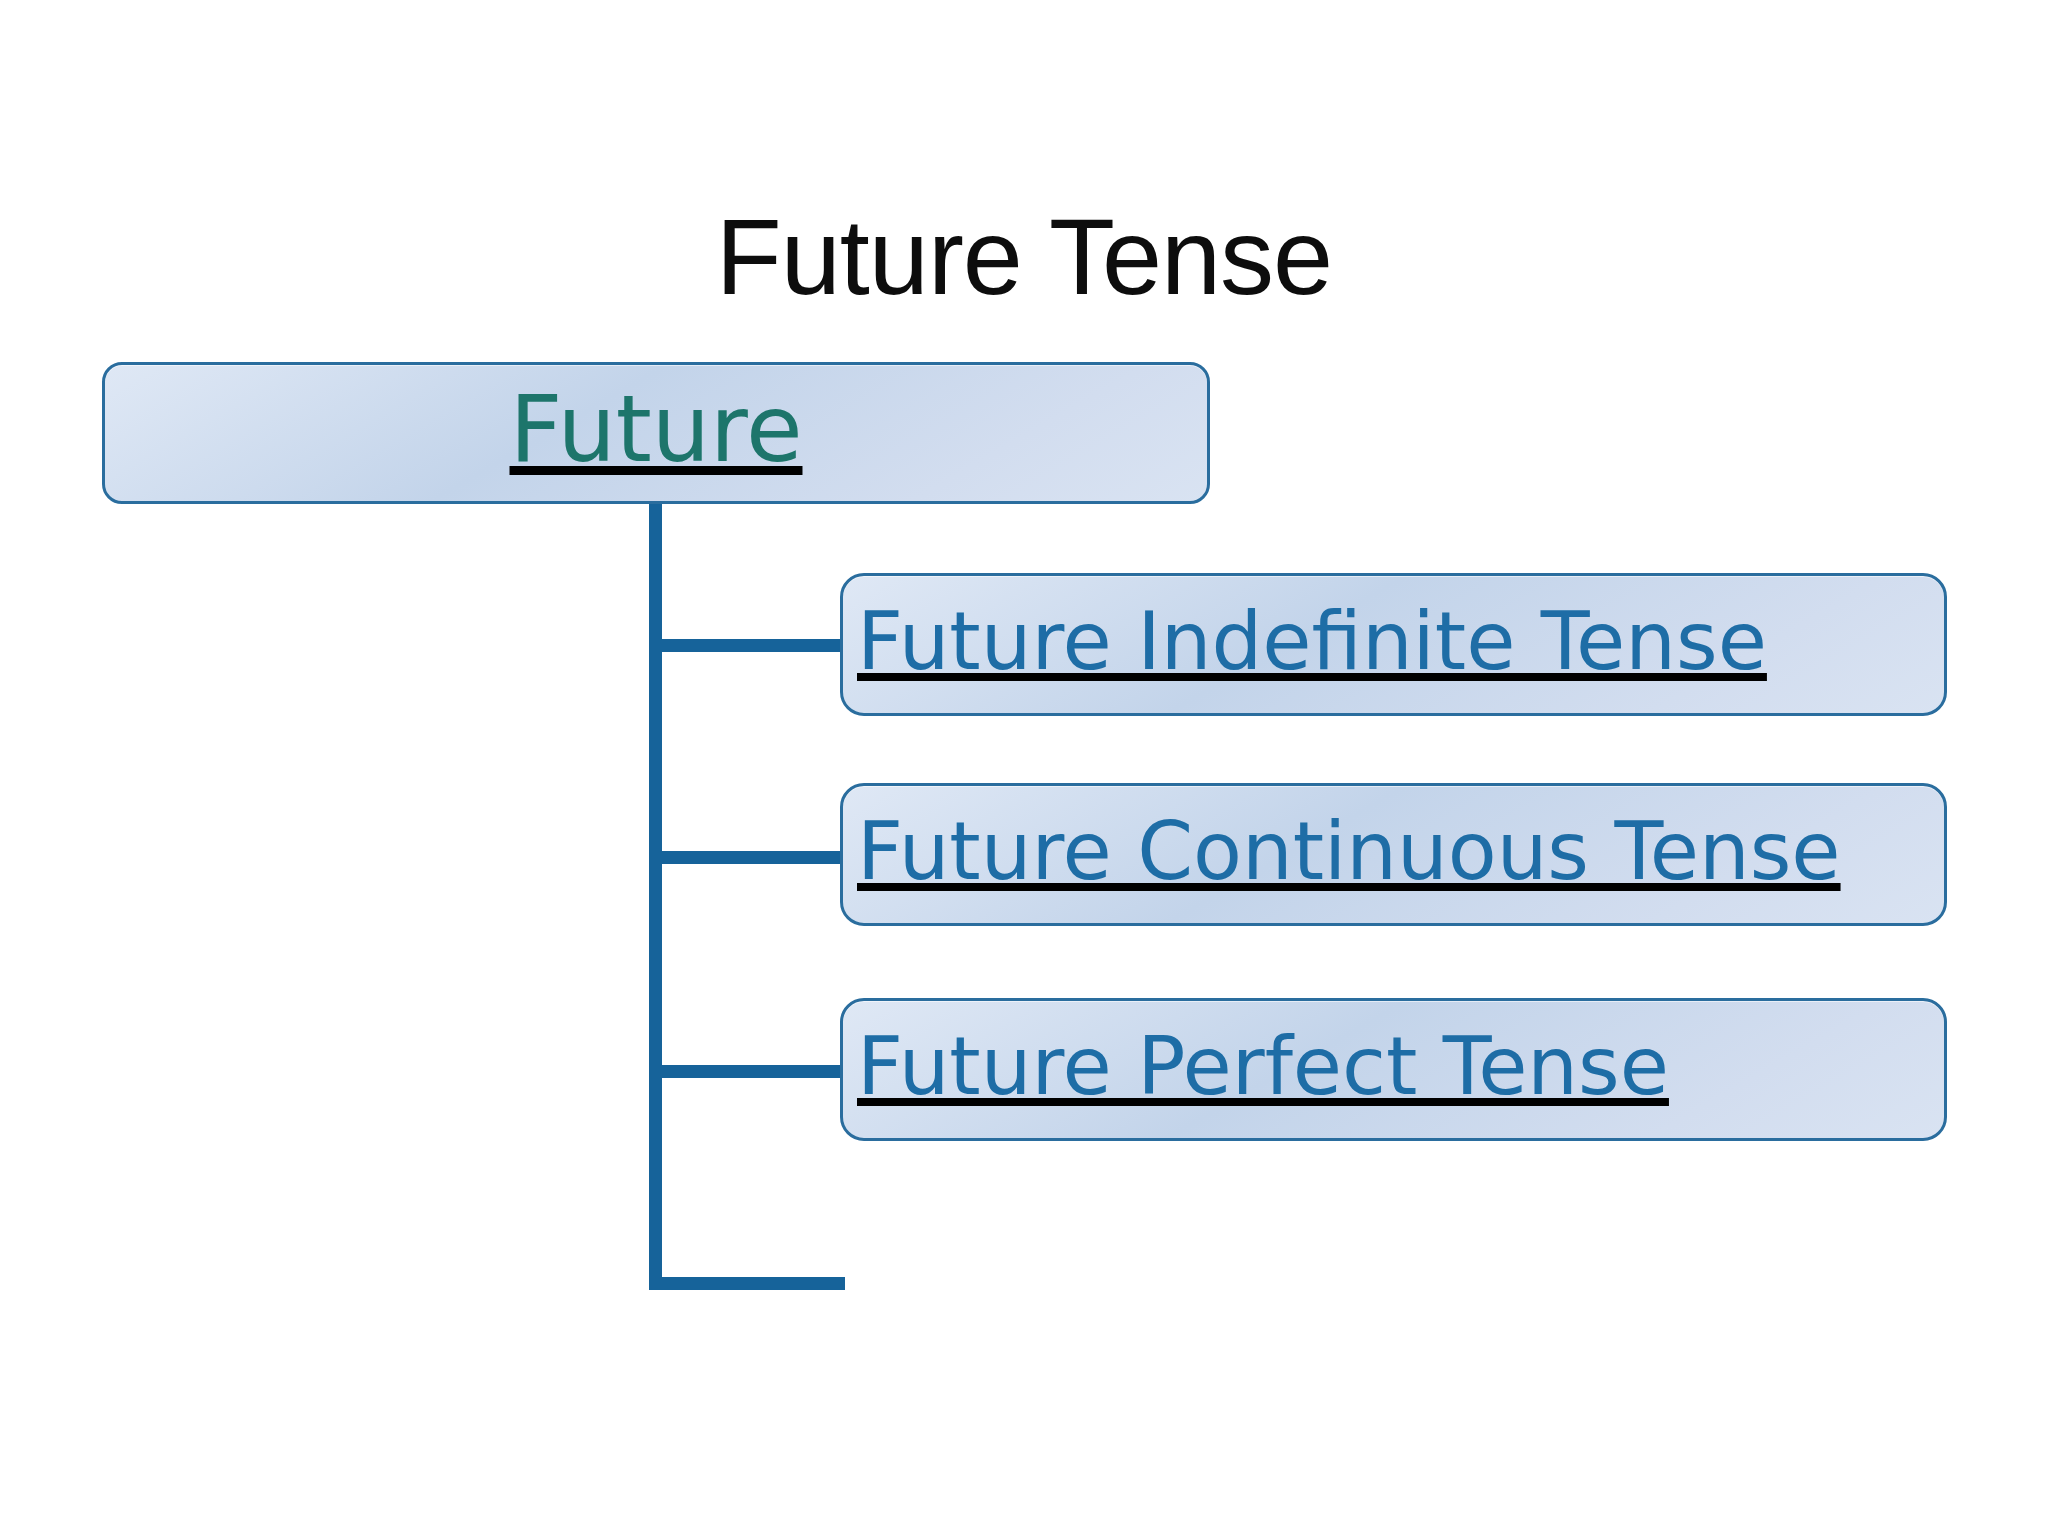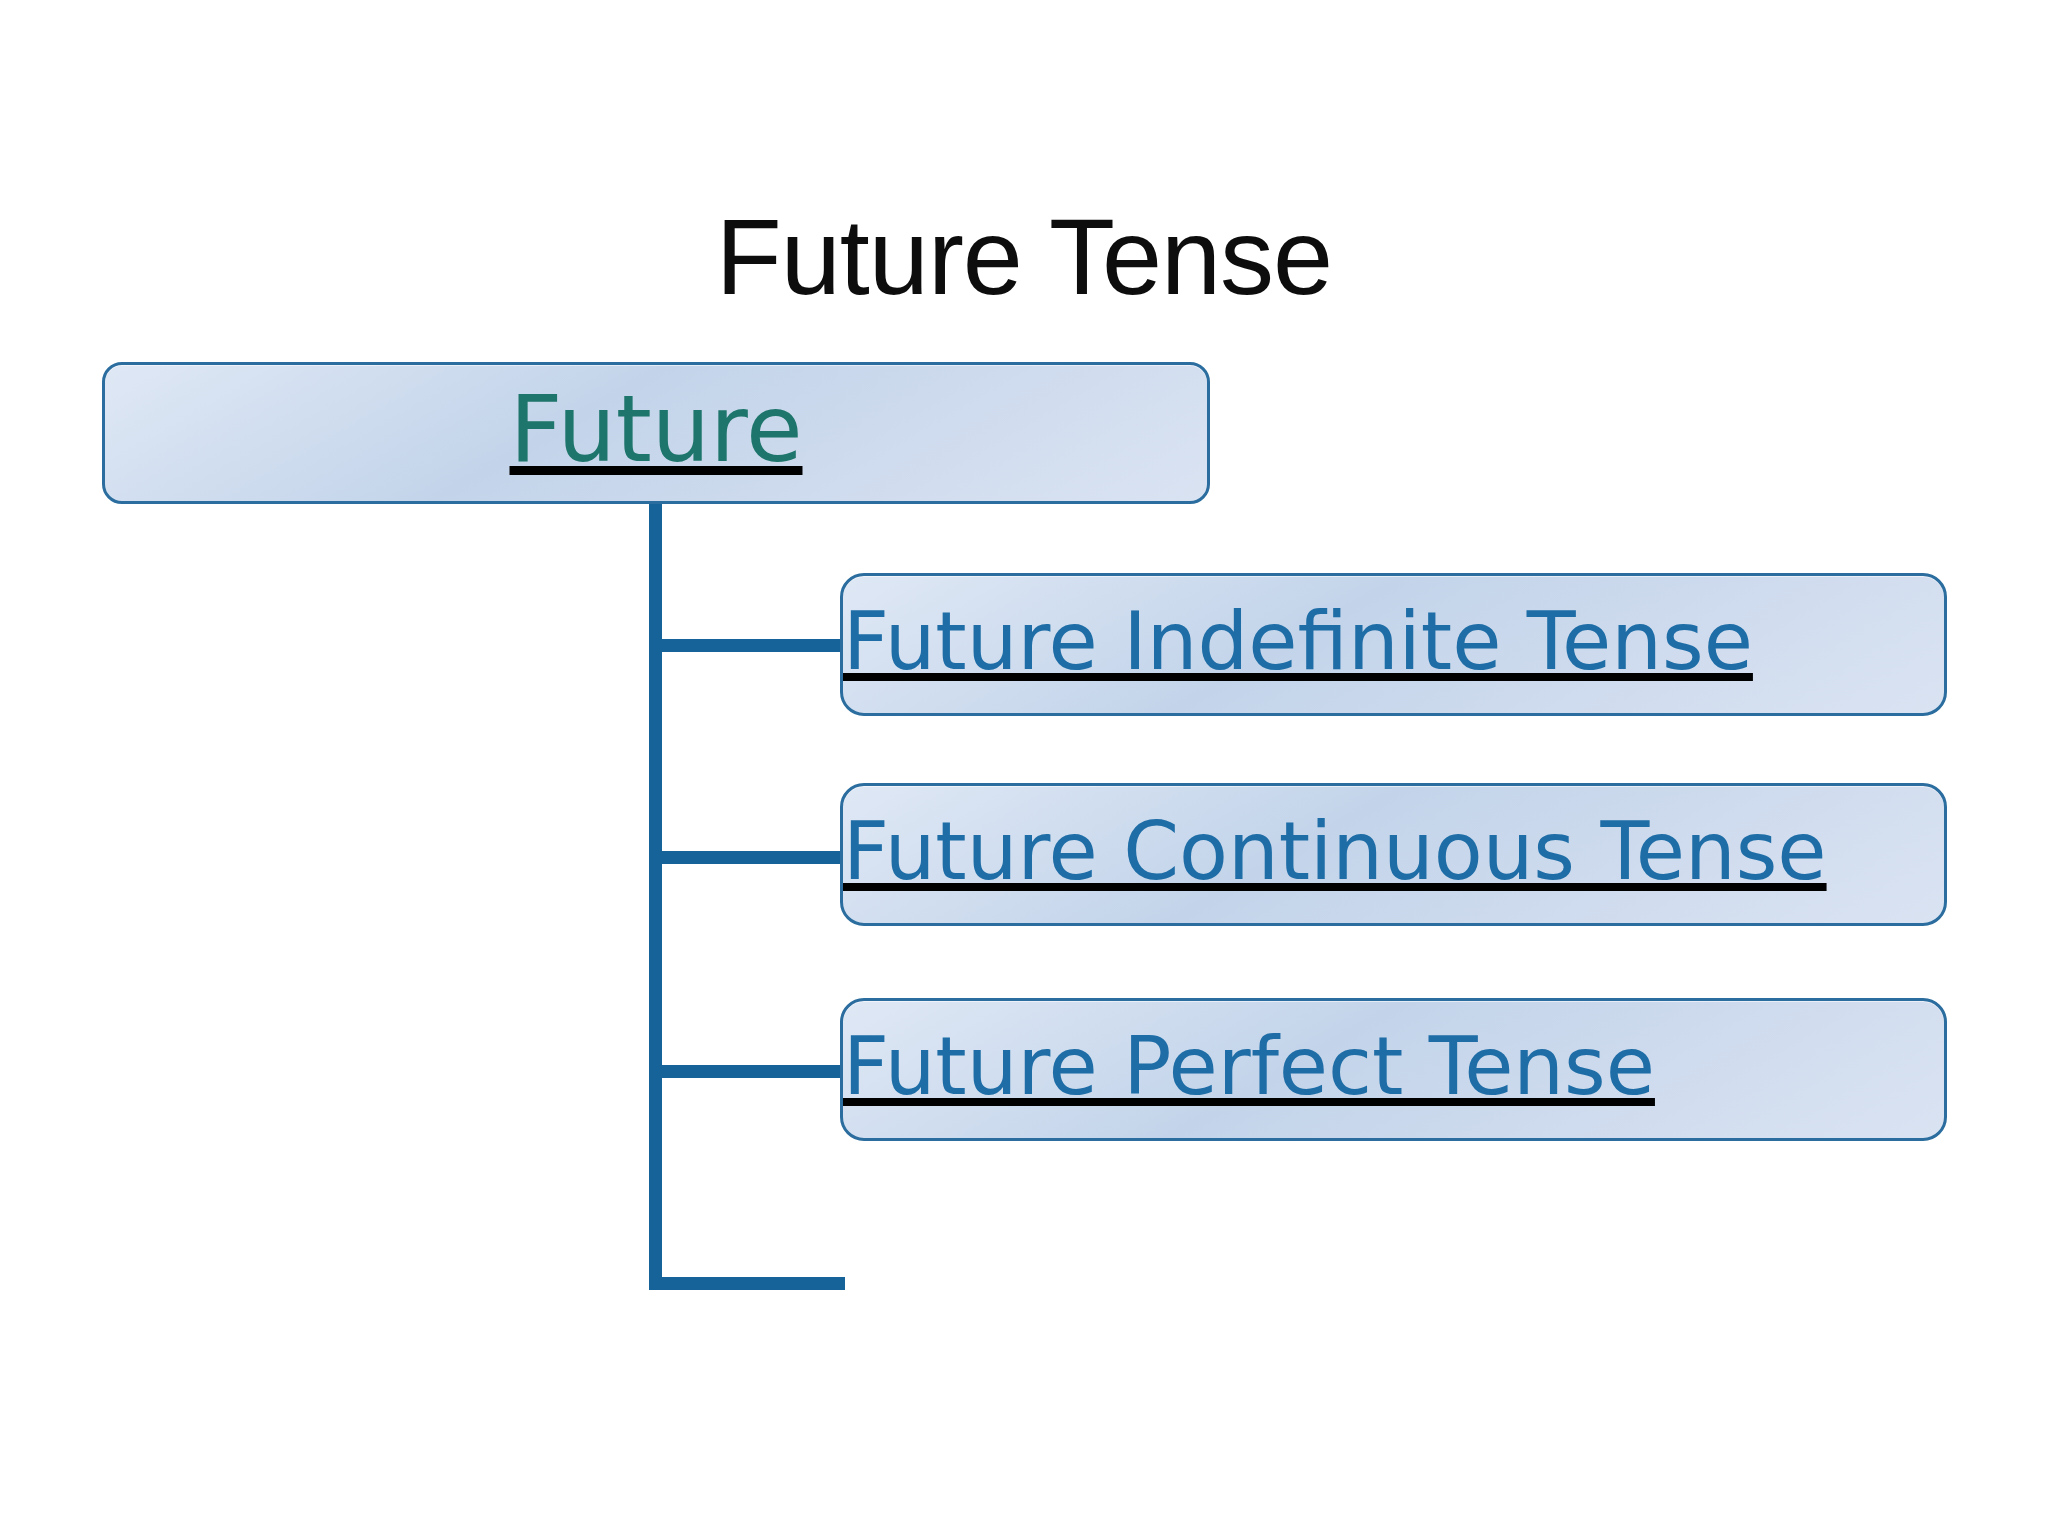--- a/index.html
+++ b/index.html
@@ -54,20 +54,21 @@
     color: var(--root-text);
     font-size: 92px;
     line-height: 1;
     padding-bottom: 6px;
   }
   .node.child {
     left: 840px;
     width: 1107px;
     height: 143px;
     border-radius: 24px;
+    padding-left: 14px;
     justify-content: flex-start;
     text-align: right;
   }
   .node.child .node-label {
     color: var(--child-text);
     font-size: 80px;
     line-height: 1;
     padding-bottom: 6px;
   }
   .child-1 { top: 573px; }

